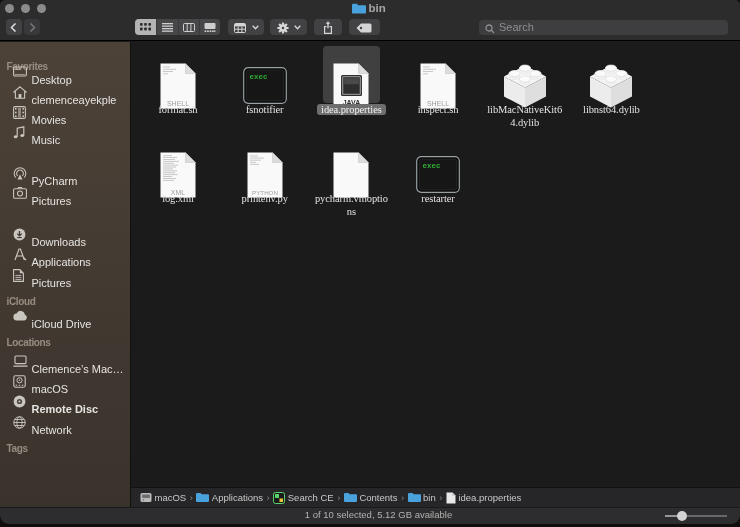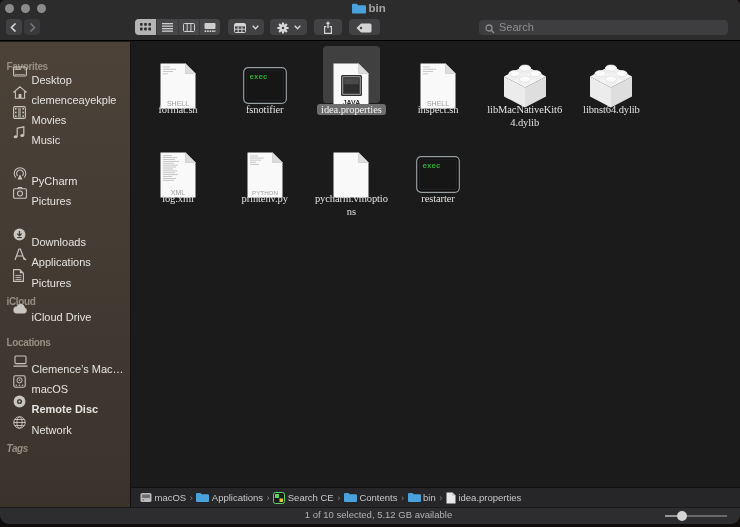--- a/index.html
+++ b/index.html
@@ -164,21 +164,21 @@
       <circle cx="4" cy="4" r="3" fill="none" stroke="#8e8e8e" stroke-width="1.3"></circle>
       <line x1="6.3" y1="6.3" x2="9" y2="9" stroke="#8e8e8e" stroke-width="1.3"></line>
     </svg>
   </div>
 
   <div class="sidebar"></div>
   <div class="sdiv"></div>
   <div class="shead" style="top:50px;margin-top:11px;">Favorites</div>
   <div class="shead" style="top:296px;">iCloud</div>
   <div class="shead" style="top:337px;">Locations</div>
-  <div class="shead" style="top:443px;font-style:italic;">Tags</div>
+  <div class="shead" style="top:443px;">Tags</div>
 
   <div class="srow" style="top:63px;">
       <svg width="14" height="13" viewBox="0 0 14 13">
         <rect x="0.6" y="1" width="12.8" height="9" rx="1.2" fill="none" stroke="#c9c5bf" stroke-width="1.1"></rect>
         <rect x="2.2" y="2.6" width="5" height="1.1" fill="#c9c5bf"></rect>
         <g fill="#c9c5bf">
           <rect x="2.2" y="8" width="1.4" height="0.9"></rect>
           <rect x="4.2" y="8" width="1.4" height="0.9"></rect>
           <rect x="6.2" y="8" width="1.4" height="0.9"></rect>
           <rect x="8.2" y="8" width="1.4" height="0.9"></rect>
@@ -256,21 +256,21 @@
         <path d="M0.6 0.6 h6.2 l3.6 3.6 v8.2 h-9.8 z" fill="none" stroke="#c9c5bf" stroke-width="1.1"></path>
         <path d="M6.8 0.6 l3.6 3.6 h-3.6 z" fill="#c9c5bf"></path>
         <g stroke="#c9c5bf" stroke-width="0.9">
           <line x1="2.4" y1="6.4" x2="8.4" y2="6.4"></line>
           <line x1="2.4" y1="8.4" x2="8.4" y2="8.4"></line>
           <line x1="2.4" y1="10.4" x2="8.4" y2="10.4"></line>
         </g>
       </svg>
       <span class="txt">Pictures</span>
     </div>
-  <div class="srow" style="top:300px;">
+  <div class="srow" style="top:307px;">
       <svg width="15" height="11" viewBox="0 0 15 11">
         <path d="M4 10.4 a3.4 3.4 0 0 1 -0.4-6.8 a4.3 4.3 0 0 1 8.3 1.2 a2.9 2.9 0 0 1 -0.4 5.6 z" fill="#c9c5bf"></path>
       </svg>
       <span class="txt">iCloud Drive</span>
     </div>
   <div class="srow" style="top:351.5px;">
       <svg width="15" height="12" viewBox="0 0 15 12">
         <rect x="2" y="1" width="11" height="7.6" rx="1" fill="none" stroke="#c9c5bf" stroke-width="1.1"></rect>
         <path d="M0.4 10.6 h14.2 v0.6 q0 0.6-0.8 0.6 h-12.6 q-0.8 0-0.8-0.6 z" fill="#c9c5bf"></path>
       </svg>

